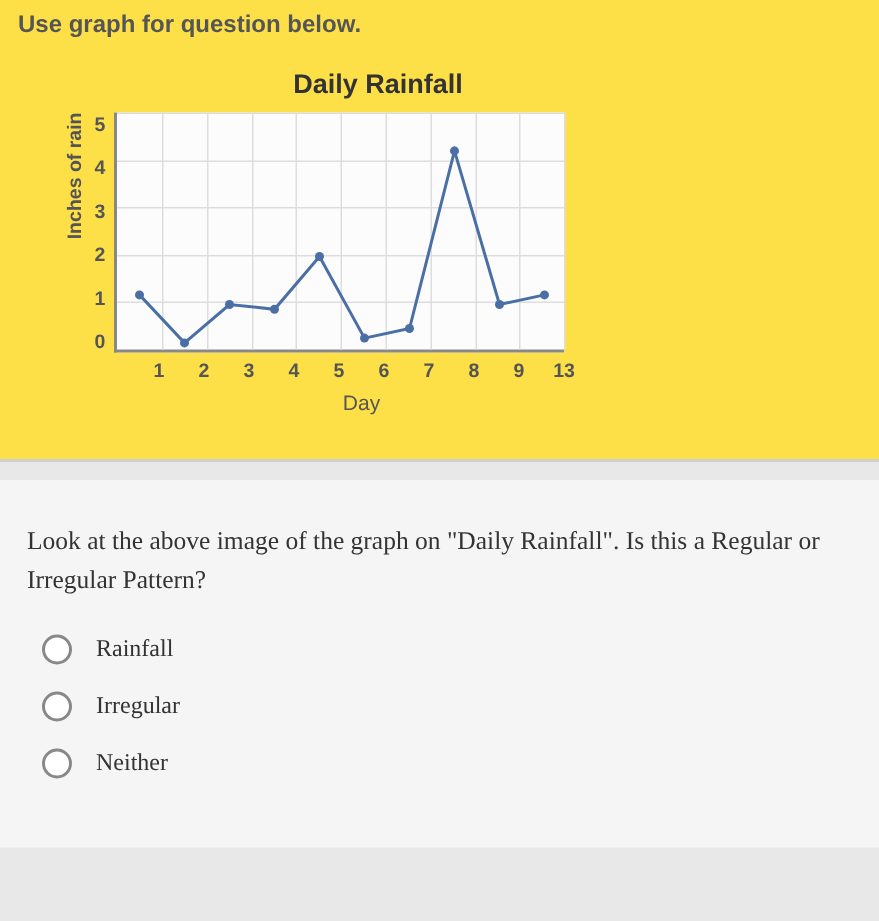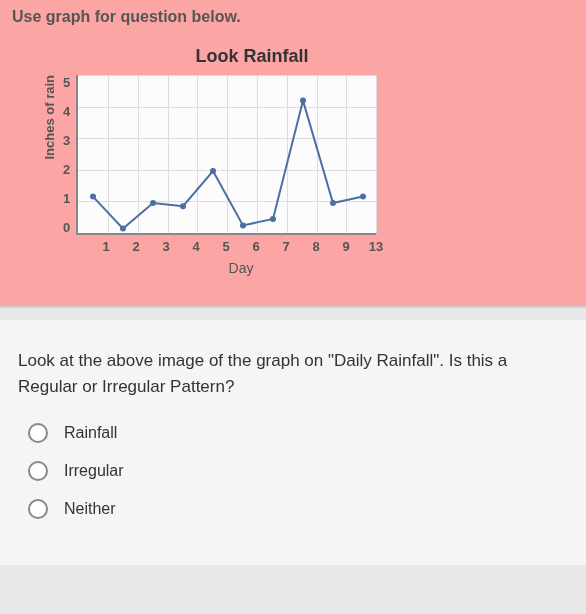--- a/index.html
+++ b/index.html
@@ -4,21 +4,21 @@
   <style>
     * { box-sizing: border-box; margin: 0; padding: 0; }
     body {
       font-family: Arial, Helvetica, sans-serif;
       background: #e8e8e8;
       width: 586px;
       height: 614px;
       overflow: hidden;
     }
     .section-top {
-      background: #fca5a5;
+      background: #fde047;
       padding: 8px 12px 30px 12px;
       border-bottom: 2px solid #d0d0d0;
     }
     .instruction {
       font-size: 16px;
       font-weight: bold;
       color: #555;
       margin-bottom: 20px;
     }
     .chart-wrapper {
@@ -111,20 +111,21 @@
       left: 0;
       top: 0;
       width: 300px;
       height: 160px;
       overflow: visible;
     }
     .section-bottom {
       background: #f5f5f5;
       padding: 28px 18px;
       margin-top: 12px;
+      font-family: Liberation Serif, serif;
     }
     .question-text {
       font-size: 17px;
       color: #333;
       line-height: 1.5;
       margin-bottom: 24px;
     }
     .option {
       display: flex;
       align-items: center;
@@ -145,21 +146,21 @@
       color: #333;
     }
   </style>
 </head>
 <body>
 
 <div class="section-top">
   <div class="instruction">Use graph for question below.</div>
 
   <div class="chart-wrapper">
-    <div class="chart-title">Look Rainfall</div>
+    <div class="chart-title">Daily Rainfall</div>
 
     <div class="chart-box">
       <div class="ylabel">Inches of rain</div>
 
       <div class="yticks">
         <span>5</span>
         <span>4</span>
         <span>3</span>
         <span>2</span>
         <span>1</span>

